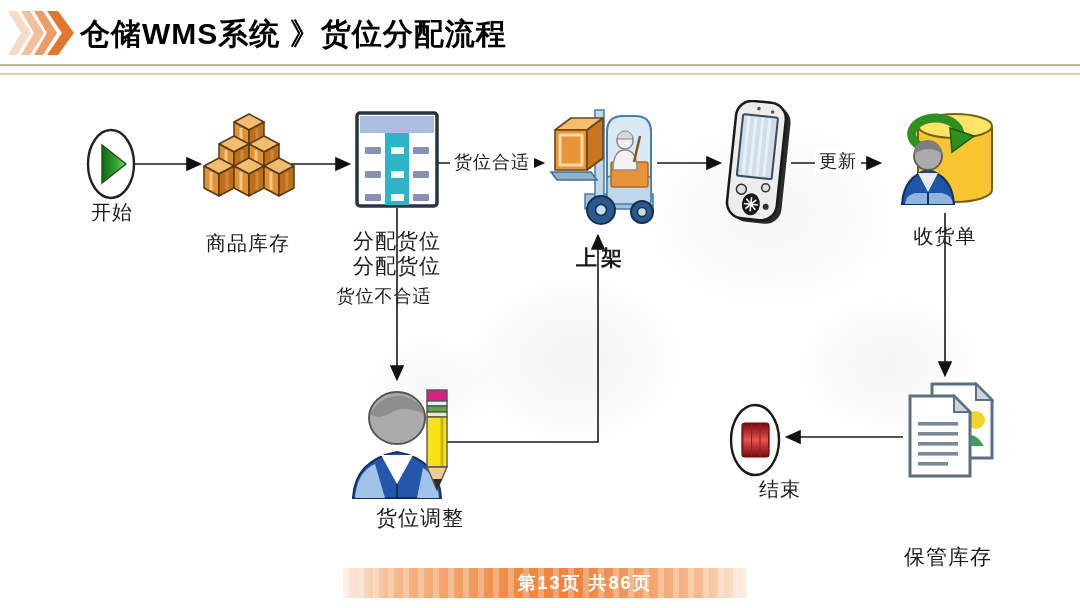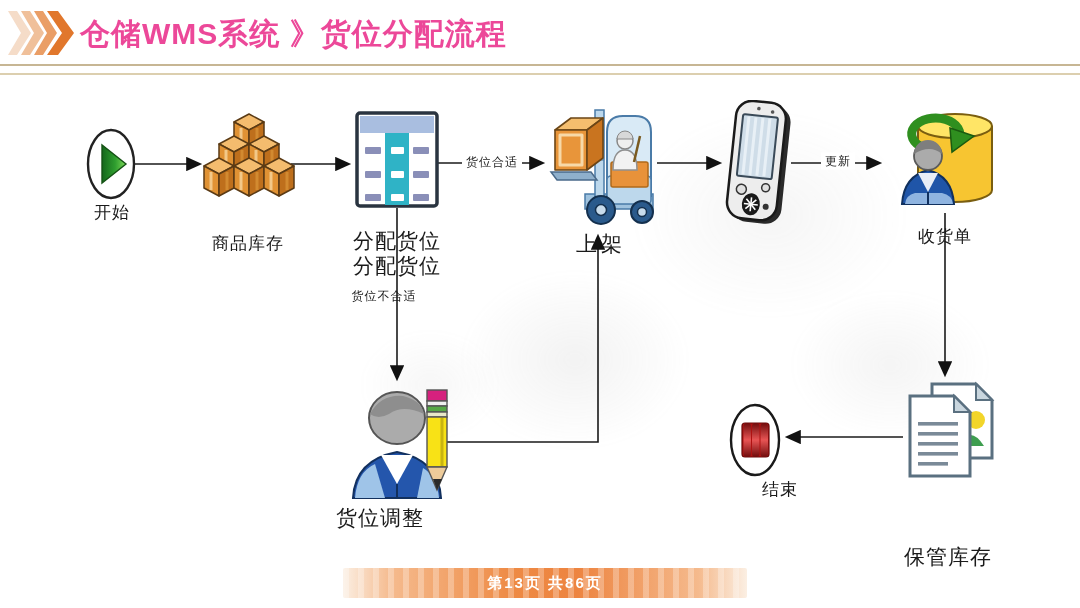--- a/index.html
+++ b/index.html
@@ -4,54 +4,55 @@
 <style>
   html,body{margin:0;padding:0;background:#888;}
   #slide{
     position:relative;width:1080px;height:608px;background:#ffffff;
     overflow:hidden;font-family:"Liberation Sans","DejaVu Sans",sans-serif;
   }
   
   #chevrons{position:absolute;left:8px;top:11px;}
   #page-title{
     position:absolute;left:80px;top:12px;height:44px;line-height:44px;
-    font-size:30px;font-weight:bold;color:#ec4899;letter-spacing:1px;
+    font-size:30px;font-weight:bold;color:#000000;letter-spacing:1px;
     font-family:"Liberation Sans","DejaVu Sans",sans-serif;
   }
   .hline{position:absolute;left:0;width:1080px;height:2px;}
   #hline1{top:64px;background:#C7B694;}
   #hline2{top:73px;background:#DCCFAF;}
   
   .blob{position:absolute;border-radius:50%;filter:blur(5px);}
   
   #connectors{position:absolute;left:0;top:0;z-index:1;}
   
   .icon{position:absolute;z-index:2;line-height:0;}
   
   .lbl{
     position:absolute;z-index:3;transform:translate(-50%,-50%);
     font-family:"Liberation Serif","DejaVu Serif",serif;color:#1a1a1a;
     white-space:nowrap;letter-spacing:1px;
   }
-  .lbl.n20{font-size:17px;}
+  .lbl.n20{font-size:20px;}
   .lbl.n21{font-size:21px;}
-  .lbl.e18{font-size:12px;}
+  .lbl.e18{font-size:18px;}
   .lbl.onln{background:#ffffff;padding:0 4px;}
   
   #footer-bar{
     position:absolute;left:343px;top:568px;width:404px;height:30px;z-index:3;
     border-radius:2px;
     background:
       repeating-linear-gradient(90deg, rgba(255,255,255,.28) 0 6px, rgba(255,255,255,0) 6px 15px),
       linear-gradient(90deg,#FBEFE3 0%,#F5BA8D 12%,#EE8A44 42%,#ED8440 58%,#F5BA8D 88%,#FBEFE3 100%);
   }
   #footer-label{
     width:100%;height:100%;display:flex;align-items:center;justify-content:center;
-    color:#ffffff;font-size:15px;font-weight:bold;letter-spacing:2px;
+    color:#ffffff;font-size:18px;font-weight:bold;letter-spacing:2px;
     font-family:"Liberation Sans","DejaVu Sans",sans-serif;
+    margin-left:40px;
   }
 </style>
 </head>
 <body>
 
 <div id="slide">
 
   <svg id="chevrons" width="66" height="44" viewBox="0 0 66 44">
     <path d="M0,0 L9,0 L23,22 L9,44 L0,44 L13,22 Z" fill="#F5DCC8"></path>
     <path d="M13,0 L22,0 L36,22 L22,44 L13,44 L26,22 Z" fill="#F0C09A"></path>
@@ -287,24 +288,24 @@
       <rect x="35.5" y="20" width="7.5" height="34" rx="3.5" fill="url(#gred)"></rect>
     </svg>
   </div>
 
   <div class="lbl n20" style="left:112px;top:212px;">开始</div>
   <div class="lbl n20" style="left:248px;top:243px;">商品库存</div>
   <div class="lbl n21" style="left:397px;top:241px;">分配货位</div>
   <div class="lbl n21" style="left:397px;top:266px;">分配货位</div>
   <div class="lbl e18" style="left:384px;top:296px;">货位不合适</div>
   <div class="lbl e18 onln" style="left:492px;top:162px;">货位合适</div>
-  <div class="lbl n21" style="left:601px;top:244px;letter-spacing:4px;">上架</div>
+  <div class="lbl n21" style="left:601px;top:258px;letter-spacing:4px;font-weight:bold;">上架</div>
   <div class="lbl e18 onln" style="left:838px;top:161px;">更新</div>
   <div class="lbl n20" style="left:945px;top:236px;">收货单</div>
-  <div class="lbl n21" style="left:380px;top:518px;">货位调整</div>
+  <div class="lbl n21" style="left:420px;top:518px;">货位调整</div>
   <div class="lbl n21" style="left:948px;top:541px;margin-top:16px;">保管库存</div>
   <div class="lbl n20" style="left:756px;top:489px;margin-left:24px;">结束</div>
 
   <div id="footer-bar">
     <div id="footer-label">第13页 共86页</div>
   </div>
 
 </div>
 
 </body></html>

